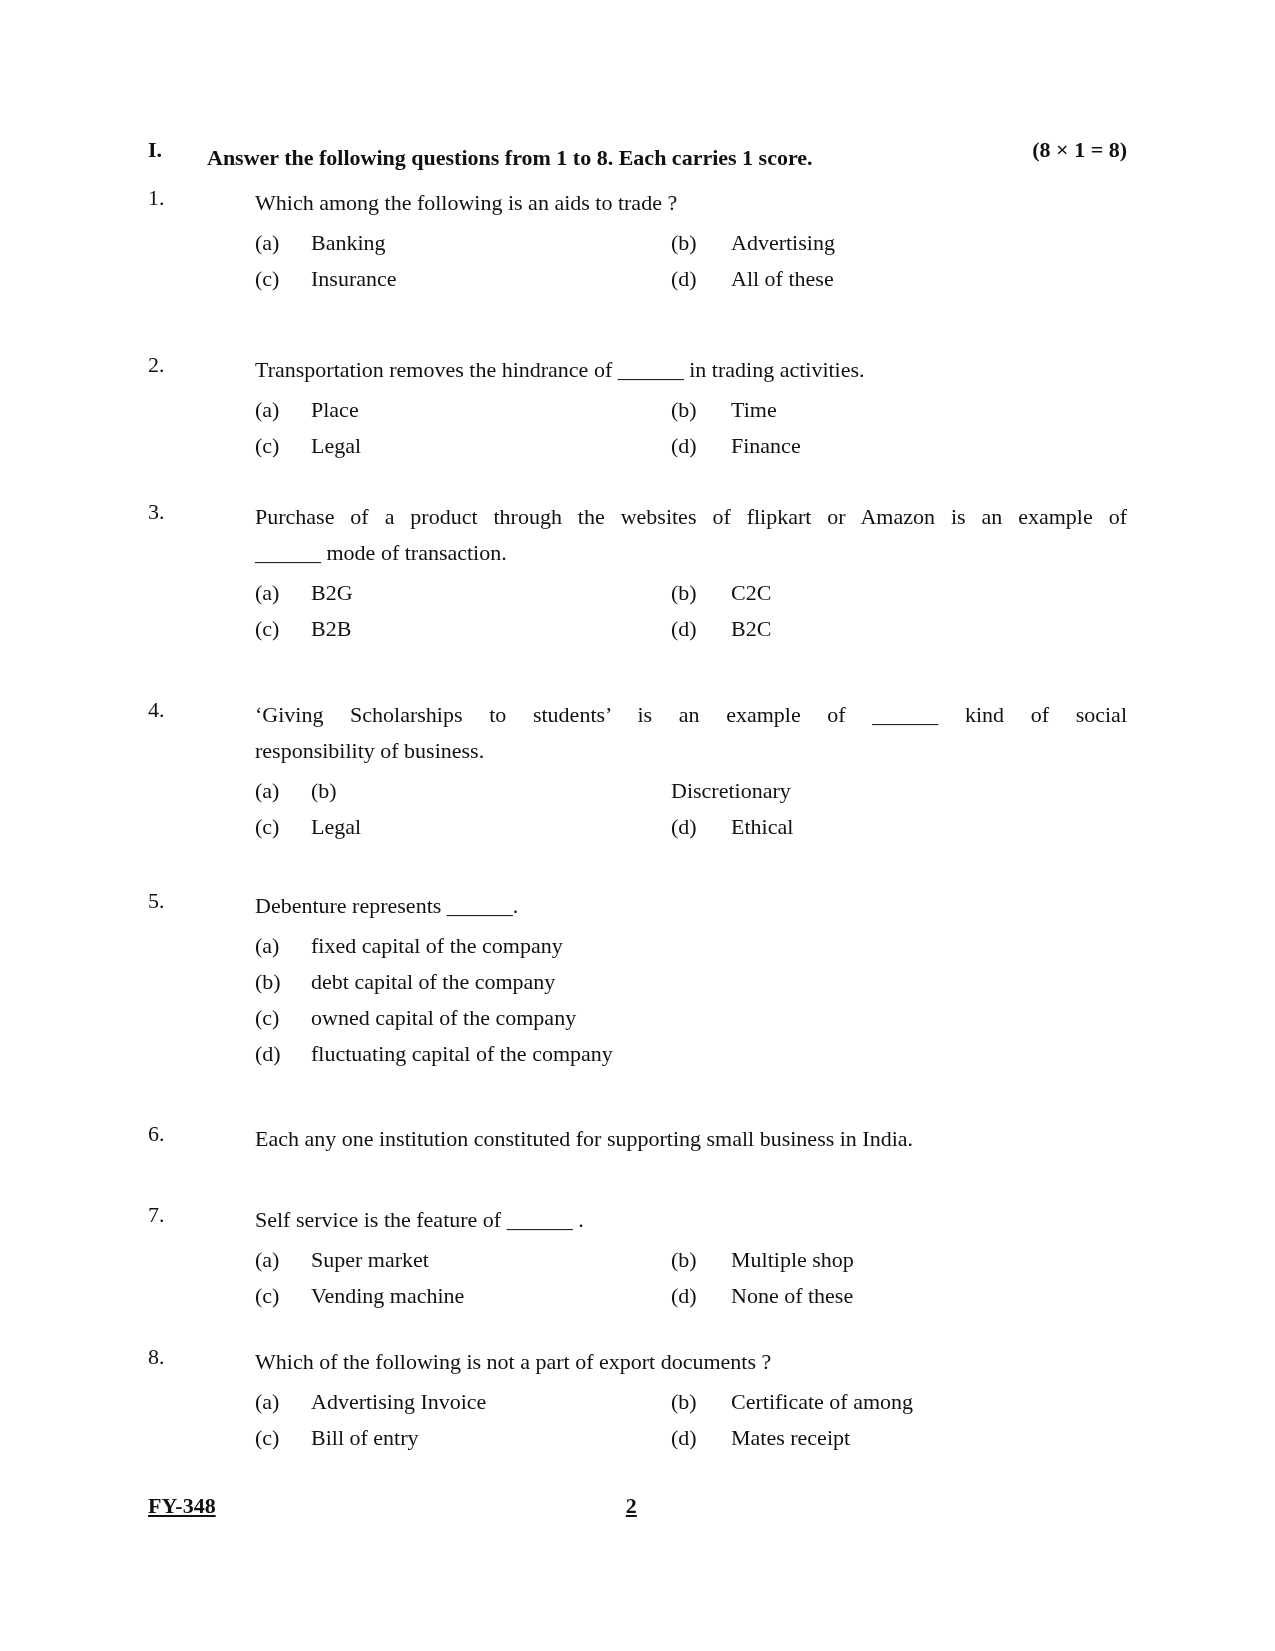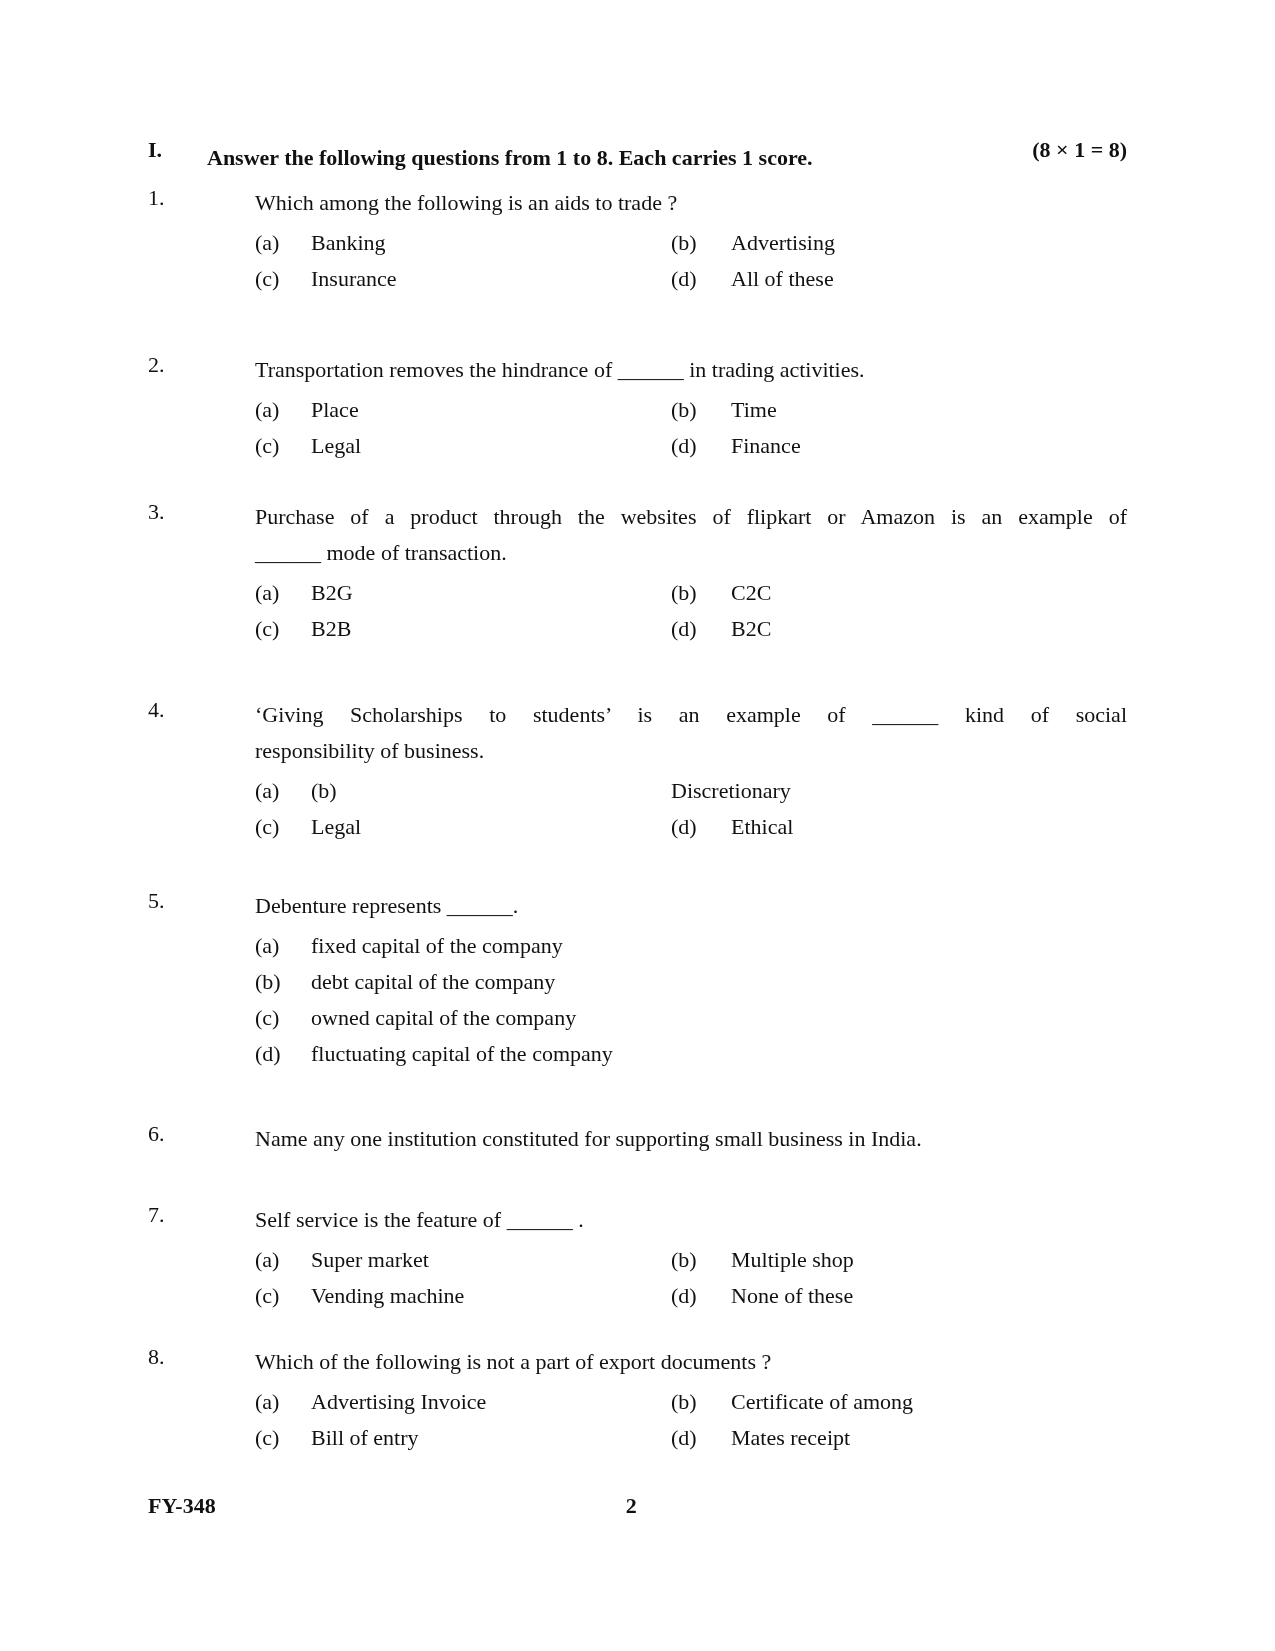--- a/index.html
+++ b/index.html
@@ -40,21 +40,21 @@
     line-height:36px;
   }
   .q1{margin-top:12px;}
   .q2{margin-top:55px;}
   .q3{margin-top:35px;}
   .q4{margin-top:50px;}
   .q5{margin-top:43px;}
   .q6{margin-top:49px;}
   .q7{margin-top:45px;}
   .q8{margin-top:30px;}
-  .footer-row{display:flex;align-items:flex-end;margin-top:35px;line-height:30px;}
+  .footer-row{display:flex;align-items:flex-end;margin-top:35px;line-height:30px;text-decoration:underline;}
   .footer-code{flex:0 0 auto;}
   .footer-page{flex:1 1 auto;text-align:center;}
   .footer-spacer{flex:0 0 80px;}
 </style>
 </head>
 <body>
 
 <div class="page">
   <div class="content">
 
@@ -170,21 +170,21 @@
             <span class="opt-label">(d)</span>
             <span class="opt-text">fluctuating capital of the company</span>
           </div>
         </div>
       </div>
     </div>
 
     <div class="question q6">
       <div class="num-col">6.</div>
       <div class="q-body">
-        <div class="q-line">Name any one institution constituted for supporting small business in India.</div>
+        <div class="q-line">Each any one institution constituted for supporting small business in India.</div>
       </div>
     </div>
 
     <div class="question q7">
       <div class="num-col">7.</div>
       <div class="q-body">
         <div class="q-line">Self service is the feature of ______ .</div>
         <div class="options">
           <div class="opt-row2">
             <span class="opt-label">(a)</span>

